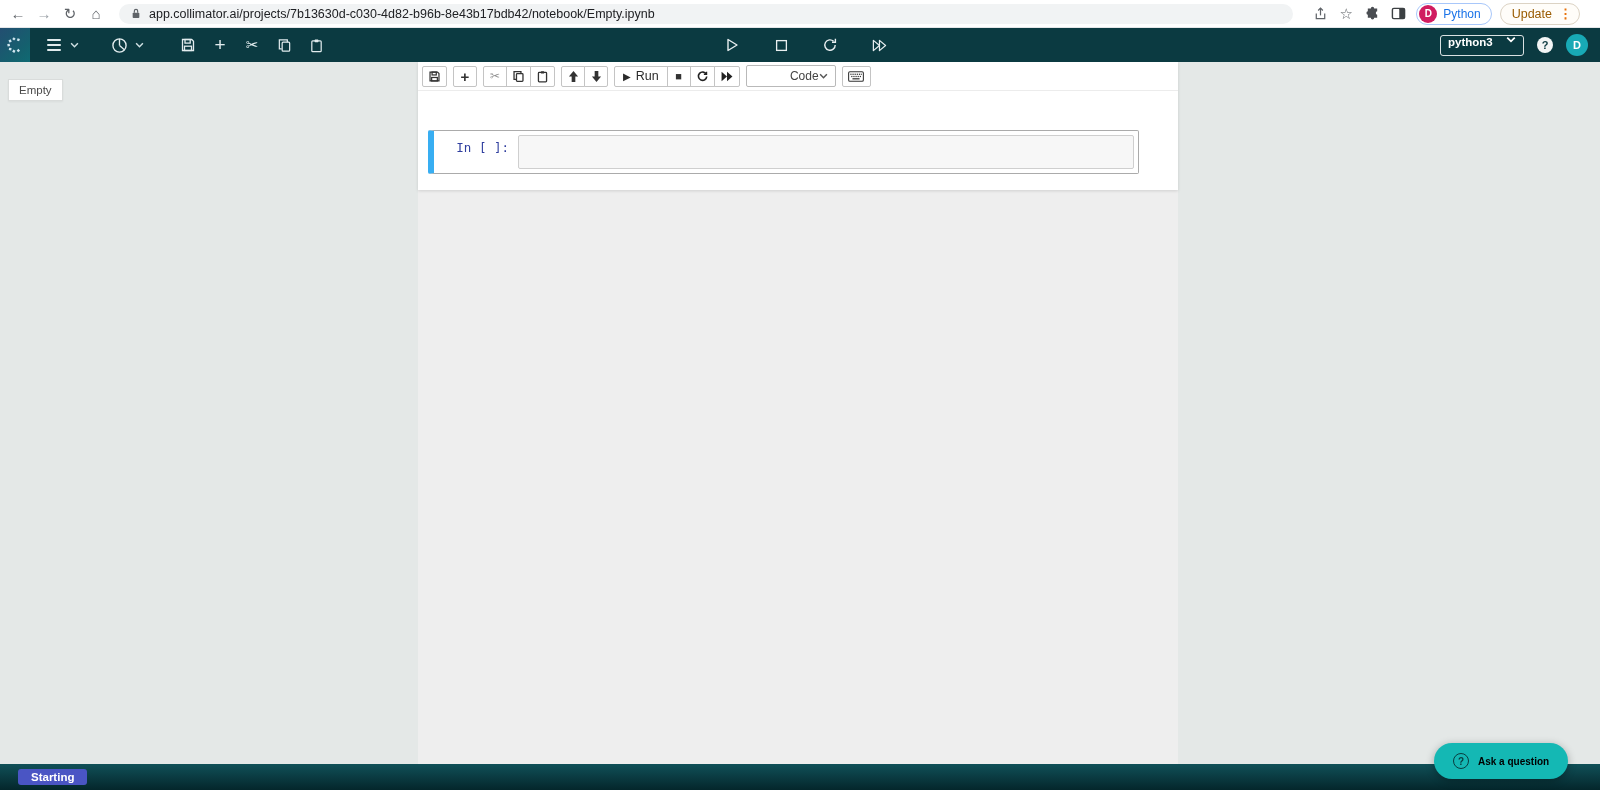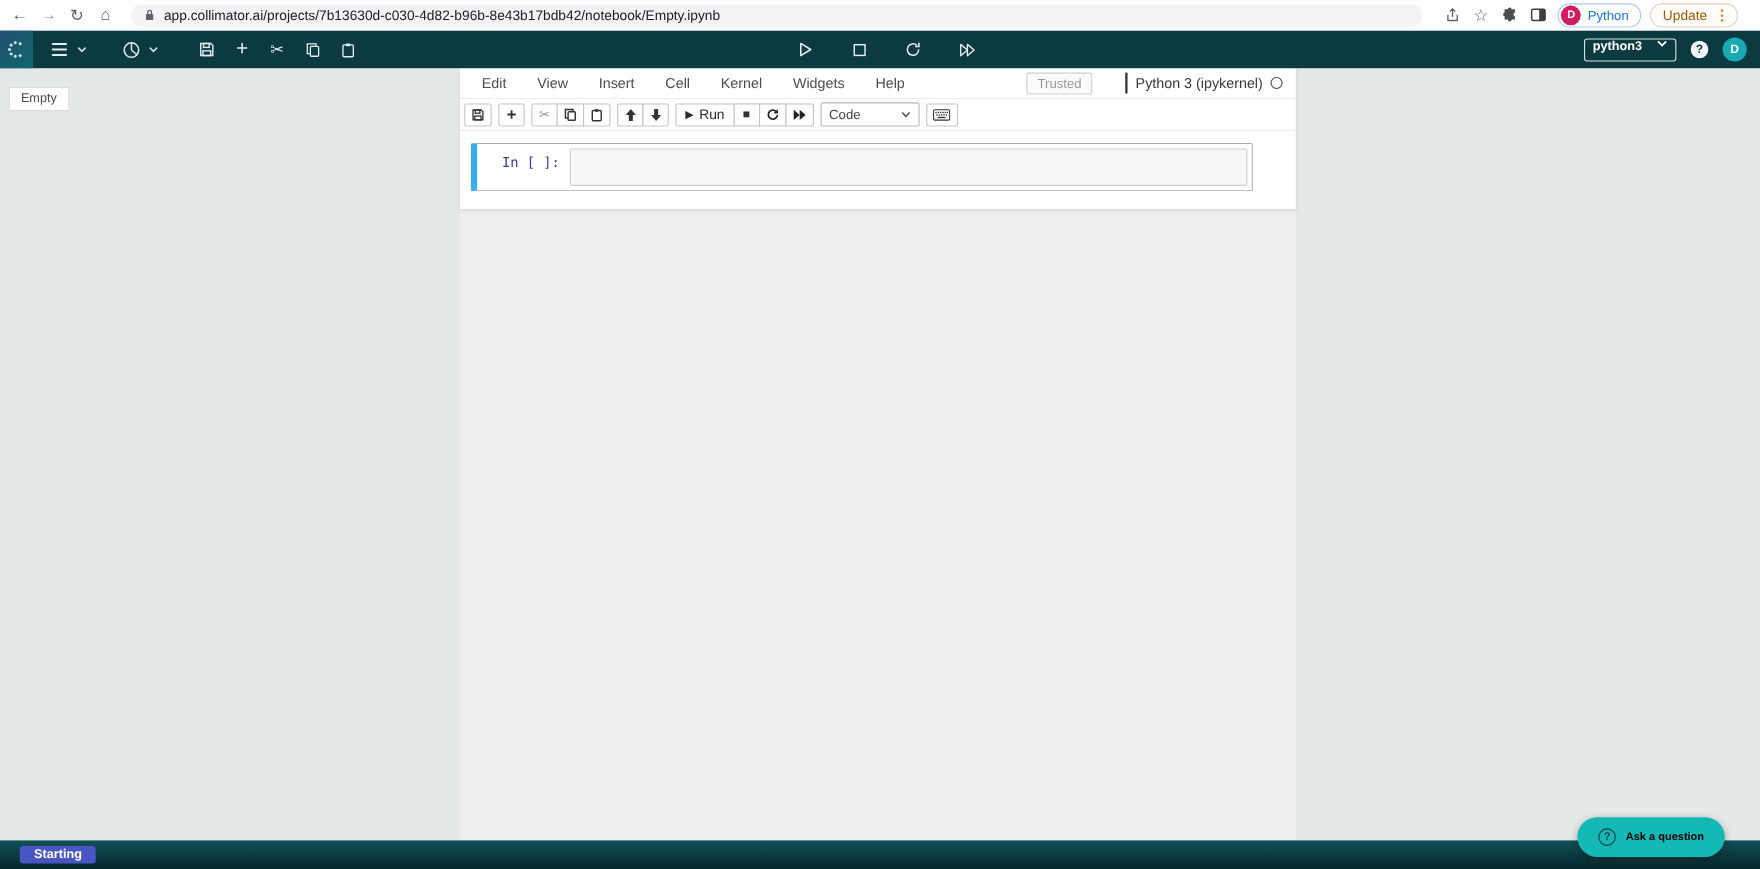--- a/index.html
+++ b/index.html
@@ -115,21 +115,21 @@
     display:flex; align-items:center; justify-content:center; color:#333; font-size:11px;
     margin-left:-1px;
   }
   .btn-group .nb-btn:first-child { border-top-left-radius:2px; border-bottom-left-radius:2px; margin-left:0; }
   .btn-group .nb-btn:last-child { border-top-right-radius:2px; border-bottom-right-radius:2px; }
   .run-btn { padding:0 8px; gap:5px; font-size:12.5px; color:#2b2b2b; }
   .glyph-sm { font-size:10px; }
   .cut-glyph { color:#8f8f8f; font-size:12px; }
   .nb-select {
     width:90px; height:22px; border:1px solid #b9b9b9; border-radius:2px; background:#fff;
-    display:flex; align-items:center; justify-content:space-between; padding:0 7px;
+    display:flex; align-items:center; justify-content:flex-end; padding:0 7px;
     font-size:12px; color:#444;
   }
   .kbd-btn { border-radius:2px; margin-left:0; width:29px; }
 
   .cell {
     position:absolute; left:10px; top:68px; width:711px; height:44px; background:#fff;
     border:1px solid #ababab; border-left:6px solid #38aef2; border-radius:2px;
     display:flex; padding:4px 4px 4px 0;justify-content:space-between;
   }
   .prompt {
@@ -350,35 +350,20 @@
   </div>
 </div>
 
 <div class="file-tab">
   <span>Empty</span>
 </div>
 
 <div class="notebook-col">
   <div class="nb-white">
 
-    <div class="nb-menubar">
-      <span class="menu-item">Edit</span>
-      <span class="menu-item">View</span>
-      <span class="menu-item">Insert</span>
-      <span class="menu-item">Cell</span>
-      <span class="menu-item">Kernel</span>
-      <span class="menu-item">Widgets</span>
-      <span class="menu-item">Help</span>
-      <span class="nb-menubar-right">
-        <span class="trusted">Trusted</span>
-        <span class="kdivider"></span>
-        <span class="kernel-name">Python 3 (ipykernel)</span>
-        <span class="kernel-circle"></span>
-      </span>
-    </div>
 
     <div class="nb-toolbar">
       <div class="btn-group" style="margin-left:2px">
         <div class="nb-btn">
           <span>
             <svg width="13" height="13" viewBox="0 0 16 16" fill="none" stroke="#333" stroke-width="1.5">
                 <path d="M2.5 2.5h9.2l1.8 1.8v9.2H2.5z"></path>
                 <rect x="5" y="2.5" width="5.2" height="3.6"></rect>
                 <rect x="4.5" y="9.2" width="7" height="4.3"></rect>
               </svg>

